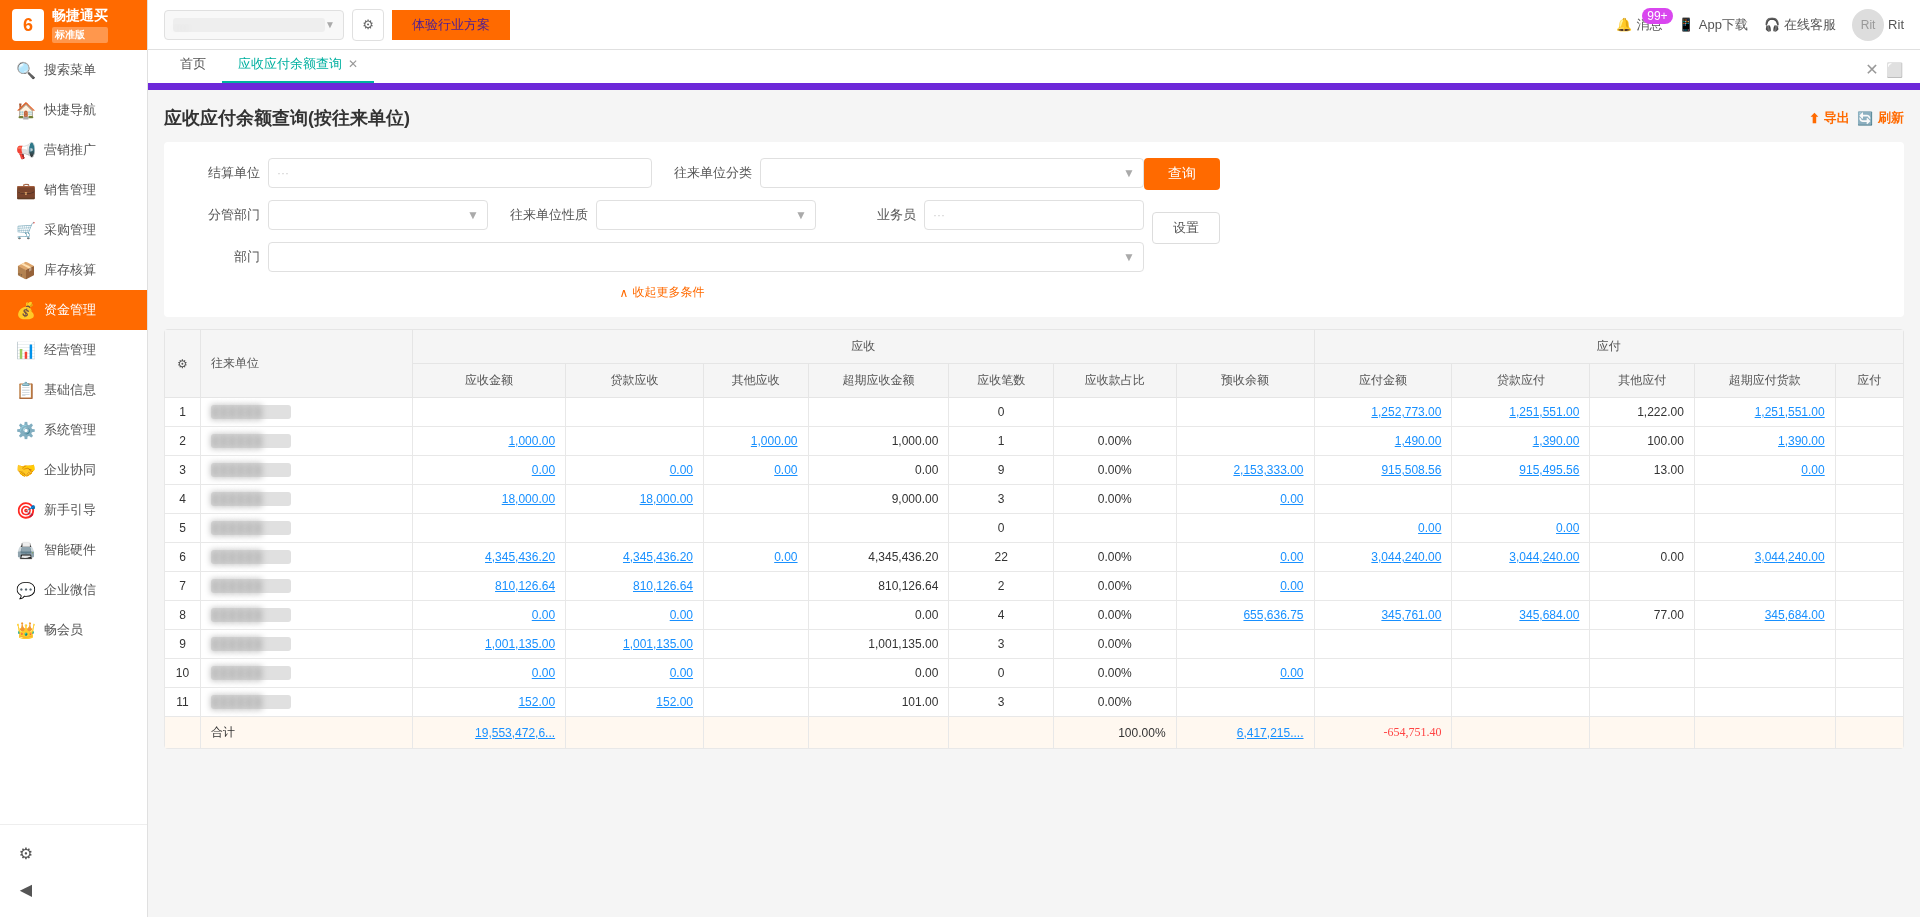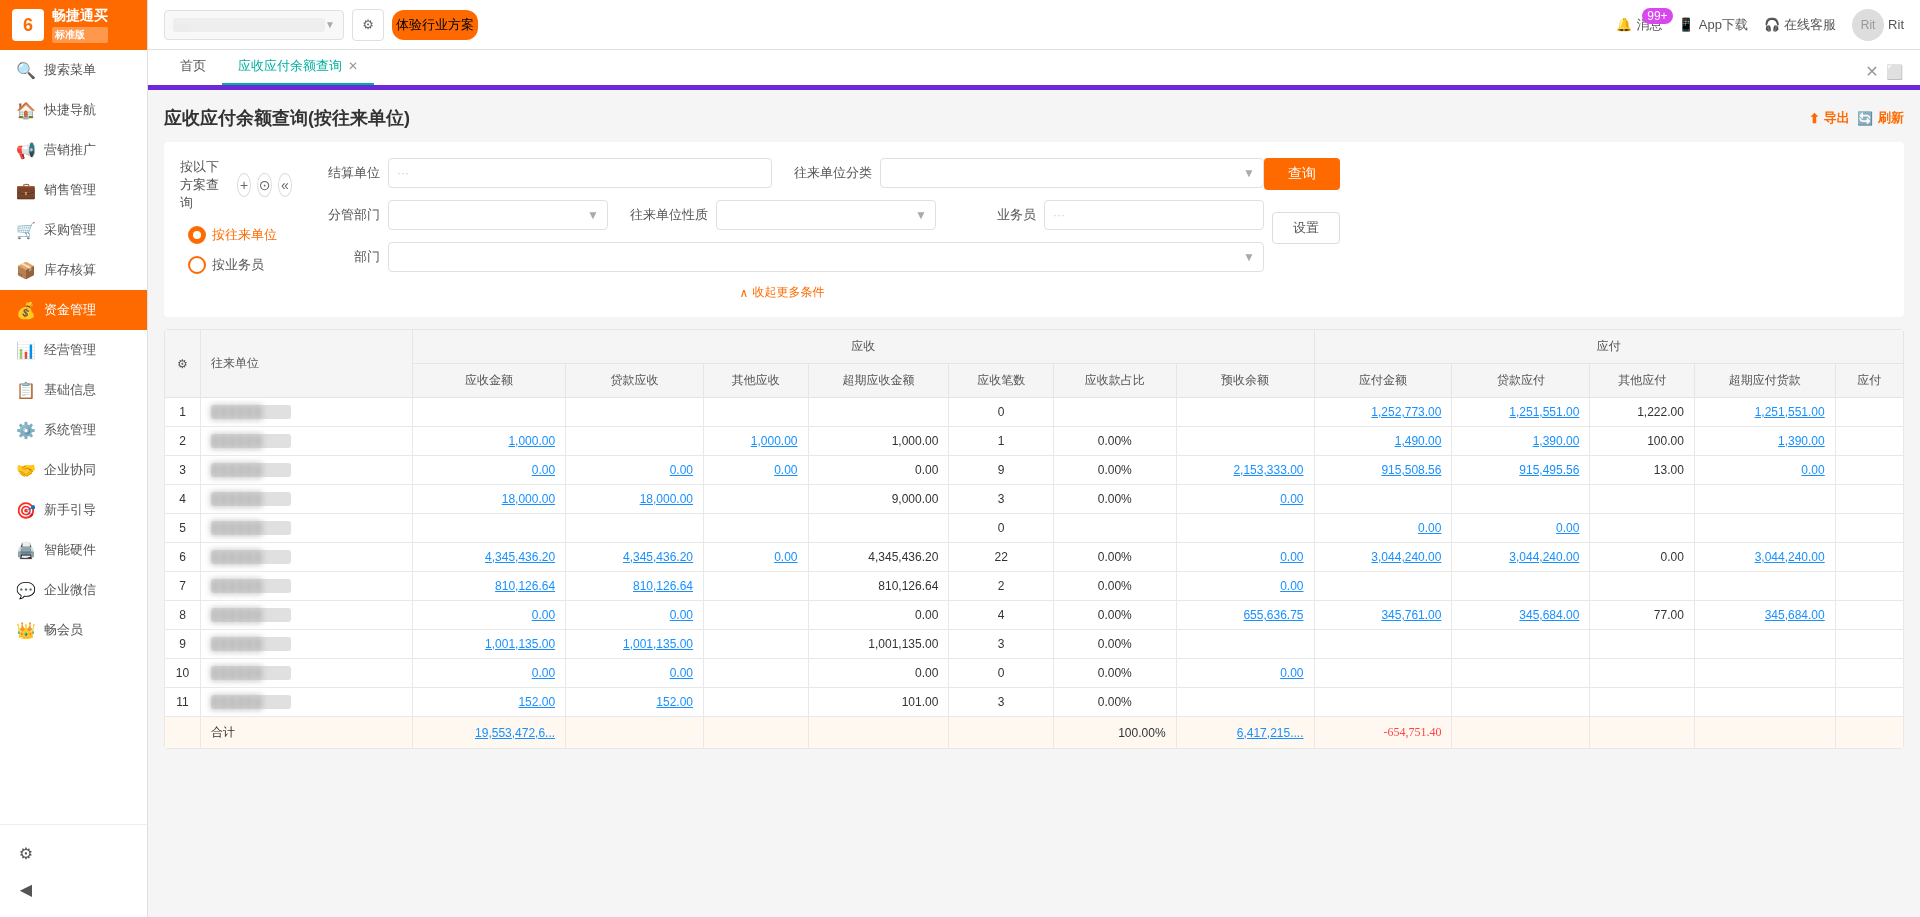--- a/index.html
+++ b/index.html
@@ -18,29 +18,29 @@
     .sidebar-bottom .sidebar-item { padding: 8px 16px; }
 
     
     .main { flex: 1; display: flex; flex-direction: column; height: 917px; overflow: hidden; }
 
     
     .topbar { background: #fff; height: 50px; display: flex; align-items: center; padding: 0 16px; border-bottom: 1px solid #e0e0e0; flex-shrink: 0; }
     .topbar-left { display: flex; align-items: center; gap: 8px; }
     .topbar-dropdown { width: 180px; height: 30px; border: 1px solid #e0e0e0; border-radius: 4px; display: flex; align-items: center; padding: 0 8px; background: #f8f8f8; color: #666; font-size: 12px; }
     .topbar-gear { width: 32px; height: 32px; border-radius: 4px; border: 1px solid #e0e0e0; display: flex; align-items: center; justify-content: center; cursor: pointer; color: #666; }
-    .topbar-btn { background: #ff6a00; color: #000000; border: none; border-radius: 12px; padding: 6px 4px; font-size: 13px; cursor: pointer; font-weight: 500; }
+    .topbar-btn { background: #ff6a00; color: #4c1d95; border: none; border-radius: 0; padding: 6px 20px; font-size: 13px; cursor: pointer; font-weight: 500; }
     .topbar-right { margin-left: auto; display: flex; align-items: center; gap: 16px; }
     .topbar-right-item { display: flex; align-items: center; gap: 4px; color: #555; font-size: 13px; cursor: pointer; position: relative; }
     .badge-red { background: #d946ef; color: #fff; border-radius: 10px; font-size: 12px; padding: 1px 5px; position: absolute; top: -8px; right: -10px; }
     .avatar { width: 32px; height: 32px; border-radius: 50%; background: #ddd; overflow: hidden; display: flex; align-items: center; justify-content: center; color: #999; font-size: 12px; }
     .user-name { font-size: 13px; color: #555; }
 
     
-    .tabs { background: #fff; height: 40px; display: flex; align-items: flex-end; border-bottom: 5px solid #6d28d9; flex-shrink: 0; padding: 0 16px; }
+    .tabs { background: #fff; height: 40px; display: flex; align-items: flex-end; border-bottom: 7px solid #6d28d9; flex-shrink: 0; padding: 0 16px; }
     .tab { padding: 8px 16px; font-size: 13px; cursor: pointer; border-bottom: 2px solid transparent; color: #555; display: flex; align-items: center; gap: 6px; }
     .tab.active { color: #00b0a0; border-bottom: 2px solid #00b0a0; font-weight: 500; }
     .tab-close { font-size: 12px; color: #999; cursor: pointer; }
 
     
     .content { flex: 1; overflow: auto; background: #f5f5f5; }
     .content-inner { padding: 16px; }
     .page-title { font-size: 18px; font-weight: bold; color: #333; margin-bottom: 12px; display: flex; align-items: center; justify-content: space-between; gap: 12px; }
     .page-title-actions { display: flex; gap: 8px; }
     .btn-action { display: flex; align-items: center; gap: 4px; color: #ff6a00; font-size: 13px; cursor: pointer; }
@@ -235,40 +235,20 @@
           <div class="btn-action">
             <span>🔄</span>
             <span>刷新</span>
           </div>
         </div>
       </div>
 
       <div class="search-area">
         <div class="search-content">
 
-          <div class="search-left">
-            <div style="display:flex; align-items:center; gap:6px; margin-bottom:8px;">
-              <span style="font-size:13px; color:#555;">按以下方案查询</span>
-              <div class="search-header-btn">+</div>
-              <div class="search-header-btn">⊙</div>
-              <div class="search-header-btn">«</div>
-            </div>
-            <div class="query-modes">
-              <div class="query-mode-item active">
-                <div class="query-mode-dot filled">
-                  <div class="query-mode-dot-inner"></div>
-                </div>
-                <span>按往来单位</span>
-              </div>
-              <div class="query-mode-item">
-                <div class="query-mode-dot"></div>
-                <span>按业务员</span>
-              </div>
-            </div>
-          </div>
 
           <div class="search-right-buttons">
             <div class="search-fields-wrap">
 
               <div class="search-row">
                 <div class="search-field">
                   <label>结算单位</label>
                   <div class="search-input" style="width:220px;">
                     <span style="color:#ccc;">···</span>
                   </div>

